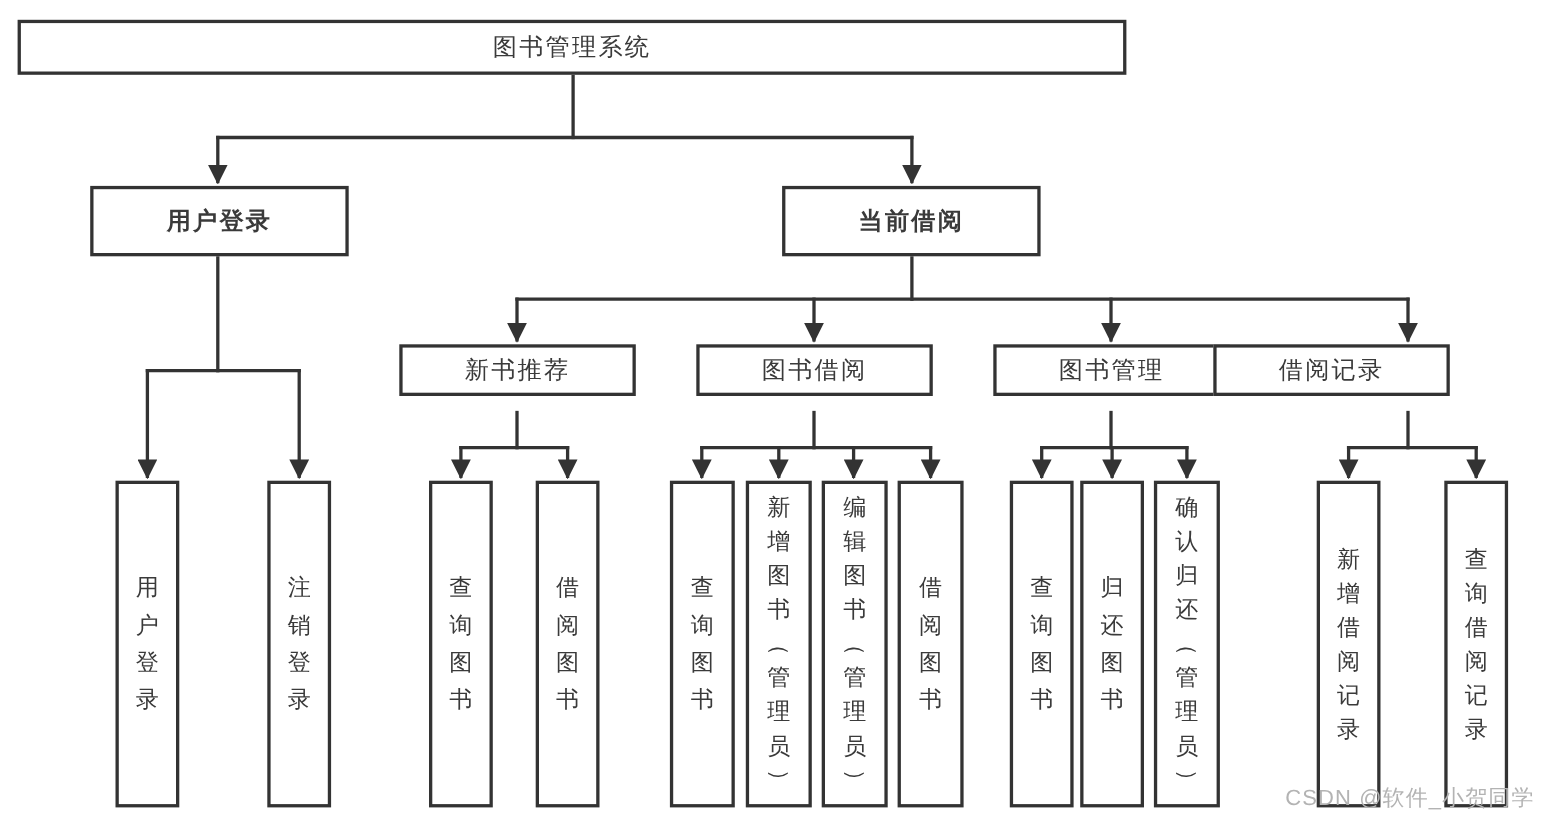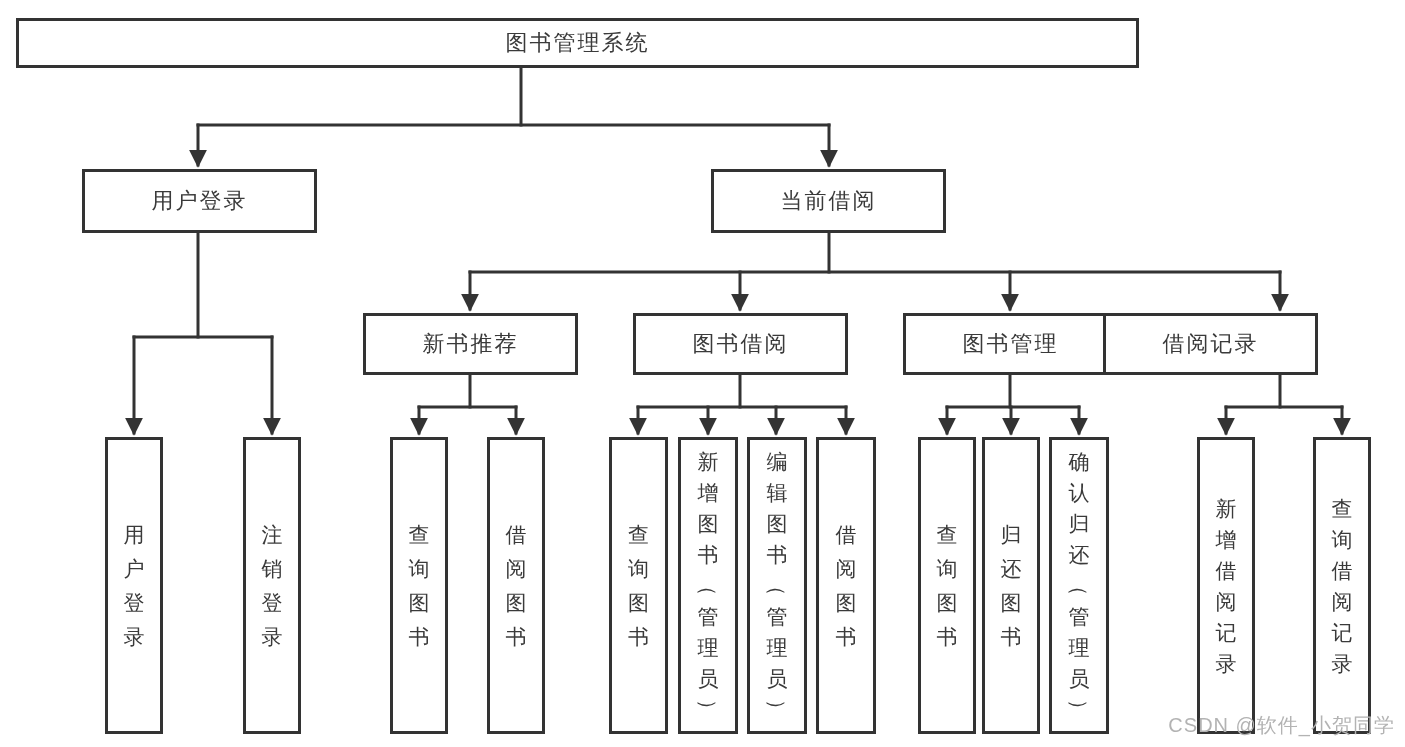--- a/index.html
+++ b/index.html
@@ -18,23 +18,23 @@
     border:3px solid #333333;
     box-sizing:border-box;
     display:flex;align-items:center;justify-content:center;
   }
   .hlabel{
     font-size:22px;
     letter-spacing:2px;
     color:#3a3a3a;
     white-space:nowrap;
   }
-  .root{left:16px;top:18px;width:1123px;height:50px;}
-  .l2{top:169px;width:235px;height:64px;}
-  .l3{top:313px;width:215px;height:62px;justify-content:center;}
+  .root{left:16px;top:18px;width:1008px;height:50px;}
+  .l2{top:169px;width:235px;height:64px;font-weight:bold;}
+  .l3{top:313px;width:215px;height:47px;justify-content:center;}
   .vbox{top:437px;width:58px;height:297px;}
   .vtext{
     display:flex;flex-direction:column;
     justify-content:center;align-items:center;
     width:100%;height:100%;
     font-size:21px;color:#3a3a3a;
   }
   .vtext.loose .vchar{height:34px;line-height:34px;}
   .vchar{
     display:block;height:31px;line-height:31px;

